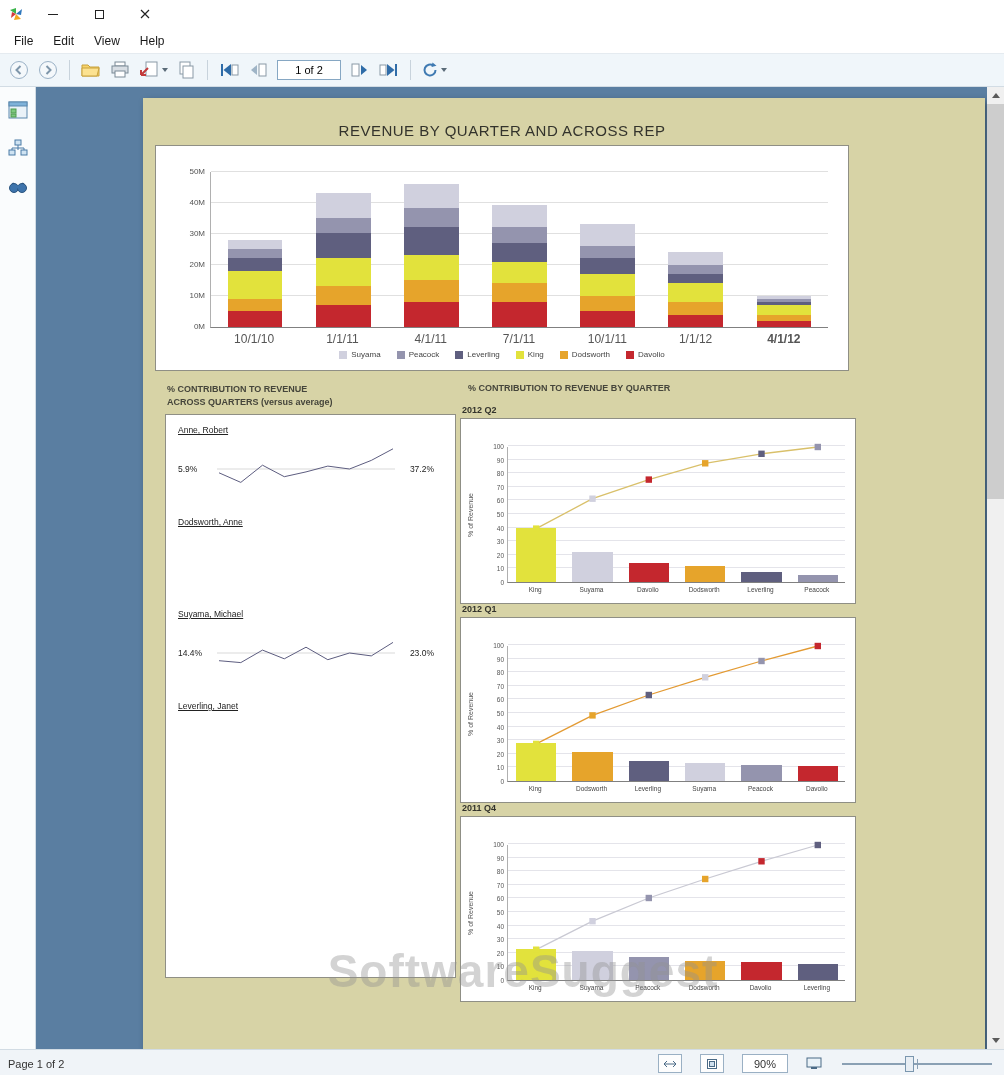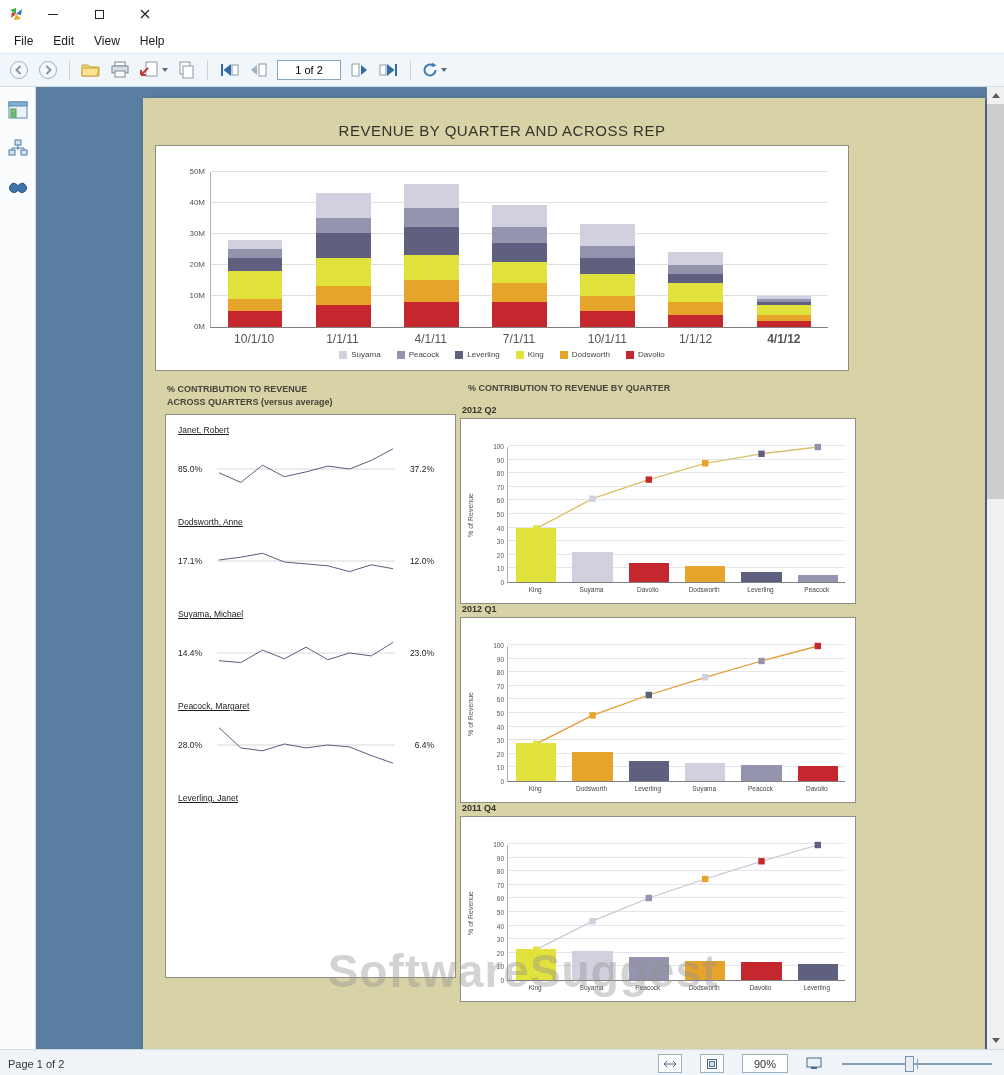--- a/index.html
+++ b/index.html
@@ -392,61 +392,42 @@
         </div>
 
         <div class="left-section-title">
           <div>% CONTRIBUTION TO REVENUE</div>
           <div>ACROSS QUARTERS (versus average)</div>
         </div>
         <div class="right-section-title">% CONTRIBUTION TO REVENUE BY QUARTER</div>
 
         <div class="spark-box" id="spark-box">
             <div class="spark-block">
-              <div class="spark-name">Janet, Robert</div>
+              <div class="spark-name">Anne, Robert</div>
               <div class="spark-row">
-                <span class="spark-start">85.0%</span>
+                <span class="spark-start">5.9%</span>
                 <svg class="spark-svg" width="178" height="56">
                   <line x1="0" y1="28" x2="178" y2="28" stroke="#d9d9d9" stroke-width="1"></line>
                   <polyline points="2.0,31.8 23.8,41.4 45.5,24.2 67.3,35.7 89.0,30.9 110.8,25.1 132.5,28.0 154.3,19.4 176.0,7.8" fill="none" stroke="#5d5d80" stroke-width="1"></polyline>
                 </svg>
                 <span class="spark-end">37.2%</span>
               </div>
             </div>
             <div class="spark-block">
               <div class="spark-name">Dodsworth, Anne</div>
-              <div class="spark-row">
-                <span class="spark-start">17.1%</span>
-                <svg class="spark-svg" width="178" height="56">
-                  <line x1="0" y1="28" x2="178" y2="28" stroke="#d9d9d9" stroke-width="1"></line>
-                  <polyline points="2.0,27.0 23.8,24.2 45.5,20.3 67.3,29.0 89.0,30.9 110.8,32.8 132.5,38.6 154.3,31.8 176.0,35.7" fill="none" stroke="#5d5d80" stroke-width="1"></polyline>
-                </svg>
-                <span class="spark-end">12.0%</span>
-              </div>
             </div>
             <div class="spark-block">
               <div class="spark-name">Suyama, Michael</div>
               <div class="spark-row">
                 <span class="spark-start">14.4%</span>
                 <svg class="spark-svg" width="178" height="56">
                   <line x1="0" y1="28" x2="178" y2="28" stroke="#d9d9d9" stroke-width="1"></line>
                   <polyline points="2.0,35.7 23.8,37.6 45.5,25.1 67.3,33.8 89.0,22.2 110.8,34.7 132.5,28.0 154.3,30.9 176.0,17.4" fill="none" stroke="#5d5d80" stroke-width="1"></polyline>
                 </svg>
                 <span class="spark-end">23.0%</span>
-              </div>
-            </div>
-            <div class="spark-block">
-              <div class="spark-name">Peacock, Margaret</div>
-              <div class="spark-row">
-                <span class="spark-start">28.0%</span>
-                <svg class="spark-svg" width="178" height="56">
-                  <line x1="0" y1="28" x2="178" y2="28" stroke="#d9d9d9" stroke-width="1"></line>
-                  <polyline points="2.0,10.7 23.8,30.9 45.5,33.8 67.3,27.0 89.0,30.9 110.8,28.0 132.5,29.9 154.3,38.6 176.0,46.2" fill="none" stroke="#5d5d80" stroke-width="1"></polyline>
-                </svg>
-                <span class="spark-end">6.4%</span>
               </div>
             </div>
             <div class="spark-block">
               <div class="spark-name">Leverling, Janet</div>
             </div>
           </div>
 
         <div class="pareto-col" id="pareto-col">
             <div class="pareto-item">
               <div class="pareto-label">2012 Q2</div>

